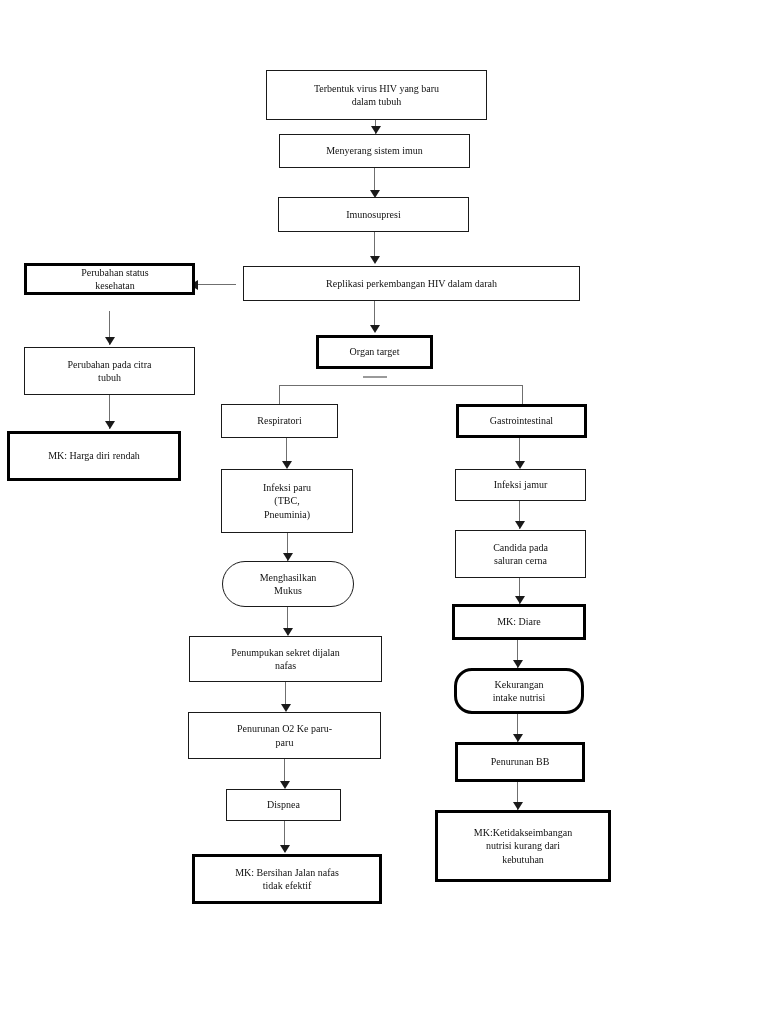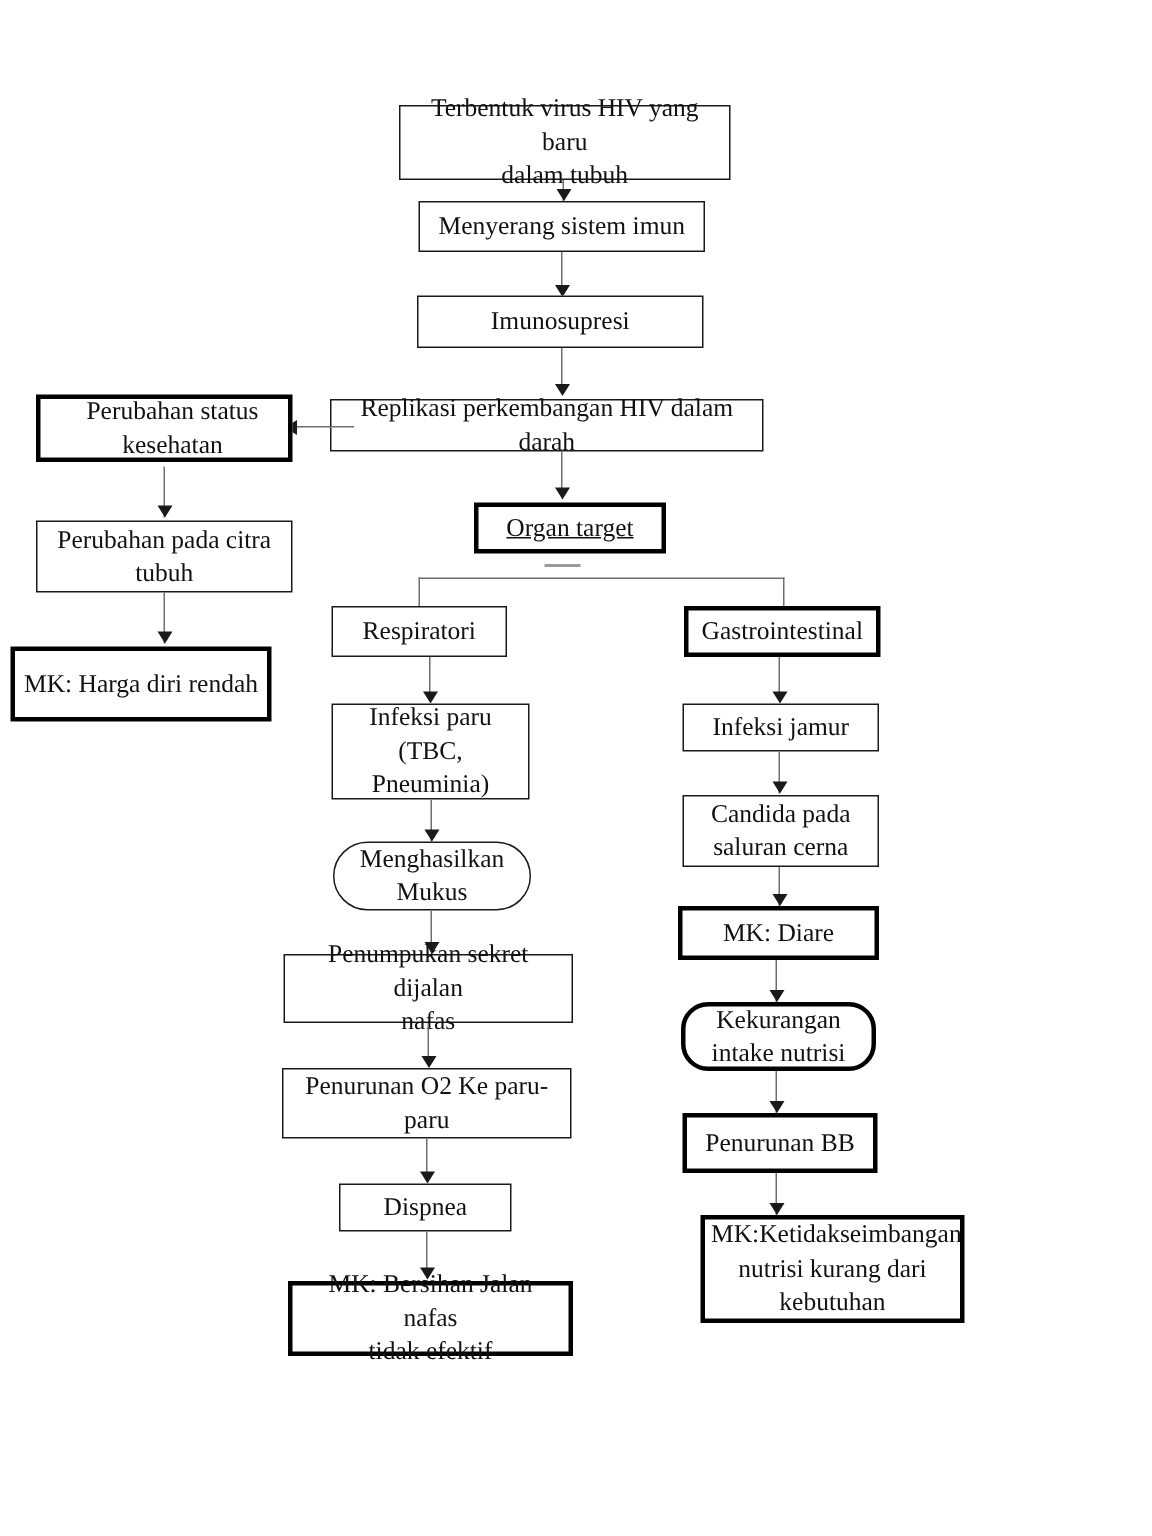--- a/index.html
+++ b/index.html
@@ -20,21 +20,21 @@
   }
   .node {
     position: absolute;
     box-sizing: border-box;
     background: #ffffff;
     border: 1.5px solid #1a1a1a;
     display: flex;
     align-items: center;
     text-align: center;
     color: #111111;
-    font-size: 17px;
+    font-size: 10px;
     line-height: 1.32;
     padding: 2px 4px;
   }
   .node.bold-box {
     border: 3.5px solid #000000;
   }
   .node .txt {
     display: block;
     width: 100%;
     white-space: pre-line;
@@ -92,28 +92,28 @@
   <div class="vline" style="left:374px; top:168px; height:28px;"></div>
   <div class="arrow-down" style="left:370px; top:190px;"></div>
 
   <div class="node" style="left:278px; top:197px; width:191px; height:35px;">
     <span class="txt">Imunosupresi</span>
   </div>
 
   <div class="vline" style="left:374px; top:232px; height:28px;"></div>
   <div class="arrow-down" style="left:370px; top:256px;"></div>
 
-  <div class="node" style="left:220px; top:266px; width:289px; height:35px;">
+  <div class="node" style="left:243px; top:266px; width:337px; height:35px;">
     <span class="txt">Replikasi perkembangan HIV dalam darah</span>
   </div>
 
   <div class="hline" style="left:196px; top:284px; width:40px;"></div>
   <div class="arrow-left" style="left:190px; top:280px;"></div>
 
-  <div class="node bold-box" style="left:24px; top:263px; width:171px; height:45px;padding-left:15px;">
+  <div class="node bold-box" style="left:24px; top:263px; width:171px; height:32px;padding-left:15px;">
     <span class="txt">Perubahan status
 kesehatan</span>
   </div>
 
   <div class="vline" style="left:109px; top:311px; height:34px;"></div>
   <div class="arrow-down" style="left:105px; top:337px;"></div>
 
   <div class="node" style="left:24px; top:347px; width:171px; height:48px;">
     <span class="txt">Perubahan pada citra
 tubuh</span>
@@ -122,21 +122,21 @@
   <div class="vline" style="left:109px; top:395px; height:34px;"></div>
   <div class="arrow-down" style="left:105px; top:421px;"></div>
 
   <div class="node bold-box" style="left:7px; top:431px; width:174px; height:50px;">
     <span class="txt">MK: Harga diri rendah</span>
   </div>
 
   <div class="vline" style="left:374px; top:301px; height:28px;"></div>
   <div class="arrow-down" style="left:370px; top:325px;"></div>
 
-  <div class="node bold-box" style="left:316px; top:335px; width:128px; height:34px;text-decoration:underline;">
+  <div class="node bold-box" style="left:316px; top:335px; width:117px; height:34px;">
     <span class="txt">Organ target</span>
   </div>
 
   <div class="stub" style="left:363px; top:376px; width:24px;"></div>
 
   <div class="hline" style="left:279px; top:385px; width:244px;"></div>
   <div class="vline" style="left:279px; top:385px; height:19px;"></div>
   <div class="vline" style="left:522px; top:385px; height:19px;"></div>
 
   <div class="node" style="left:221px; top:404px; width:117px; height:34px;">
@@ -228,19 +228,19 @@
   <div class="vline" style="left:517px; top:714px; height:28px;"></div>
   <div class="arrow-down" style="left:513px; top:734px;"></div>
 
   <div class="node bold-box" style="left:455px; top:742px; width:130px; height:40px;">
     <span class="txt">Penurunan BB</span>
   </div>
 
   <div class="vline" style="left:517px; top:782px; height:28px;"></div>
   <div class="arrow-down" style="left:513px; top:802px;"></div>
 
-  <div class="node bold-box" style="left:435px; top:810px; width:176px; height:72px;margin-left:32px;">
+  <div class="node bold-box" style="left:435px; top:810px; width:176px; height:72px;">
     <span class="txt">MK:Ketidakseimbangan
 nutrisi kurang dari
 kebutuhan</span>
   </div>
 
 </div>
 
 </body></html>

